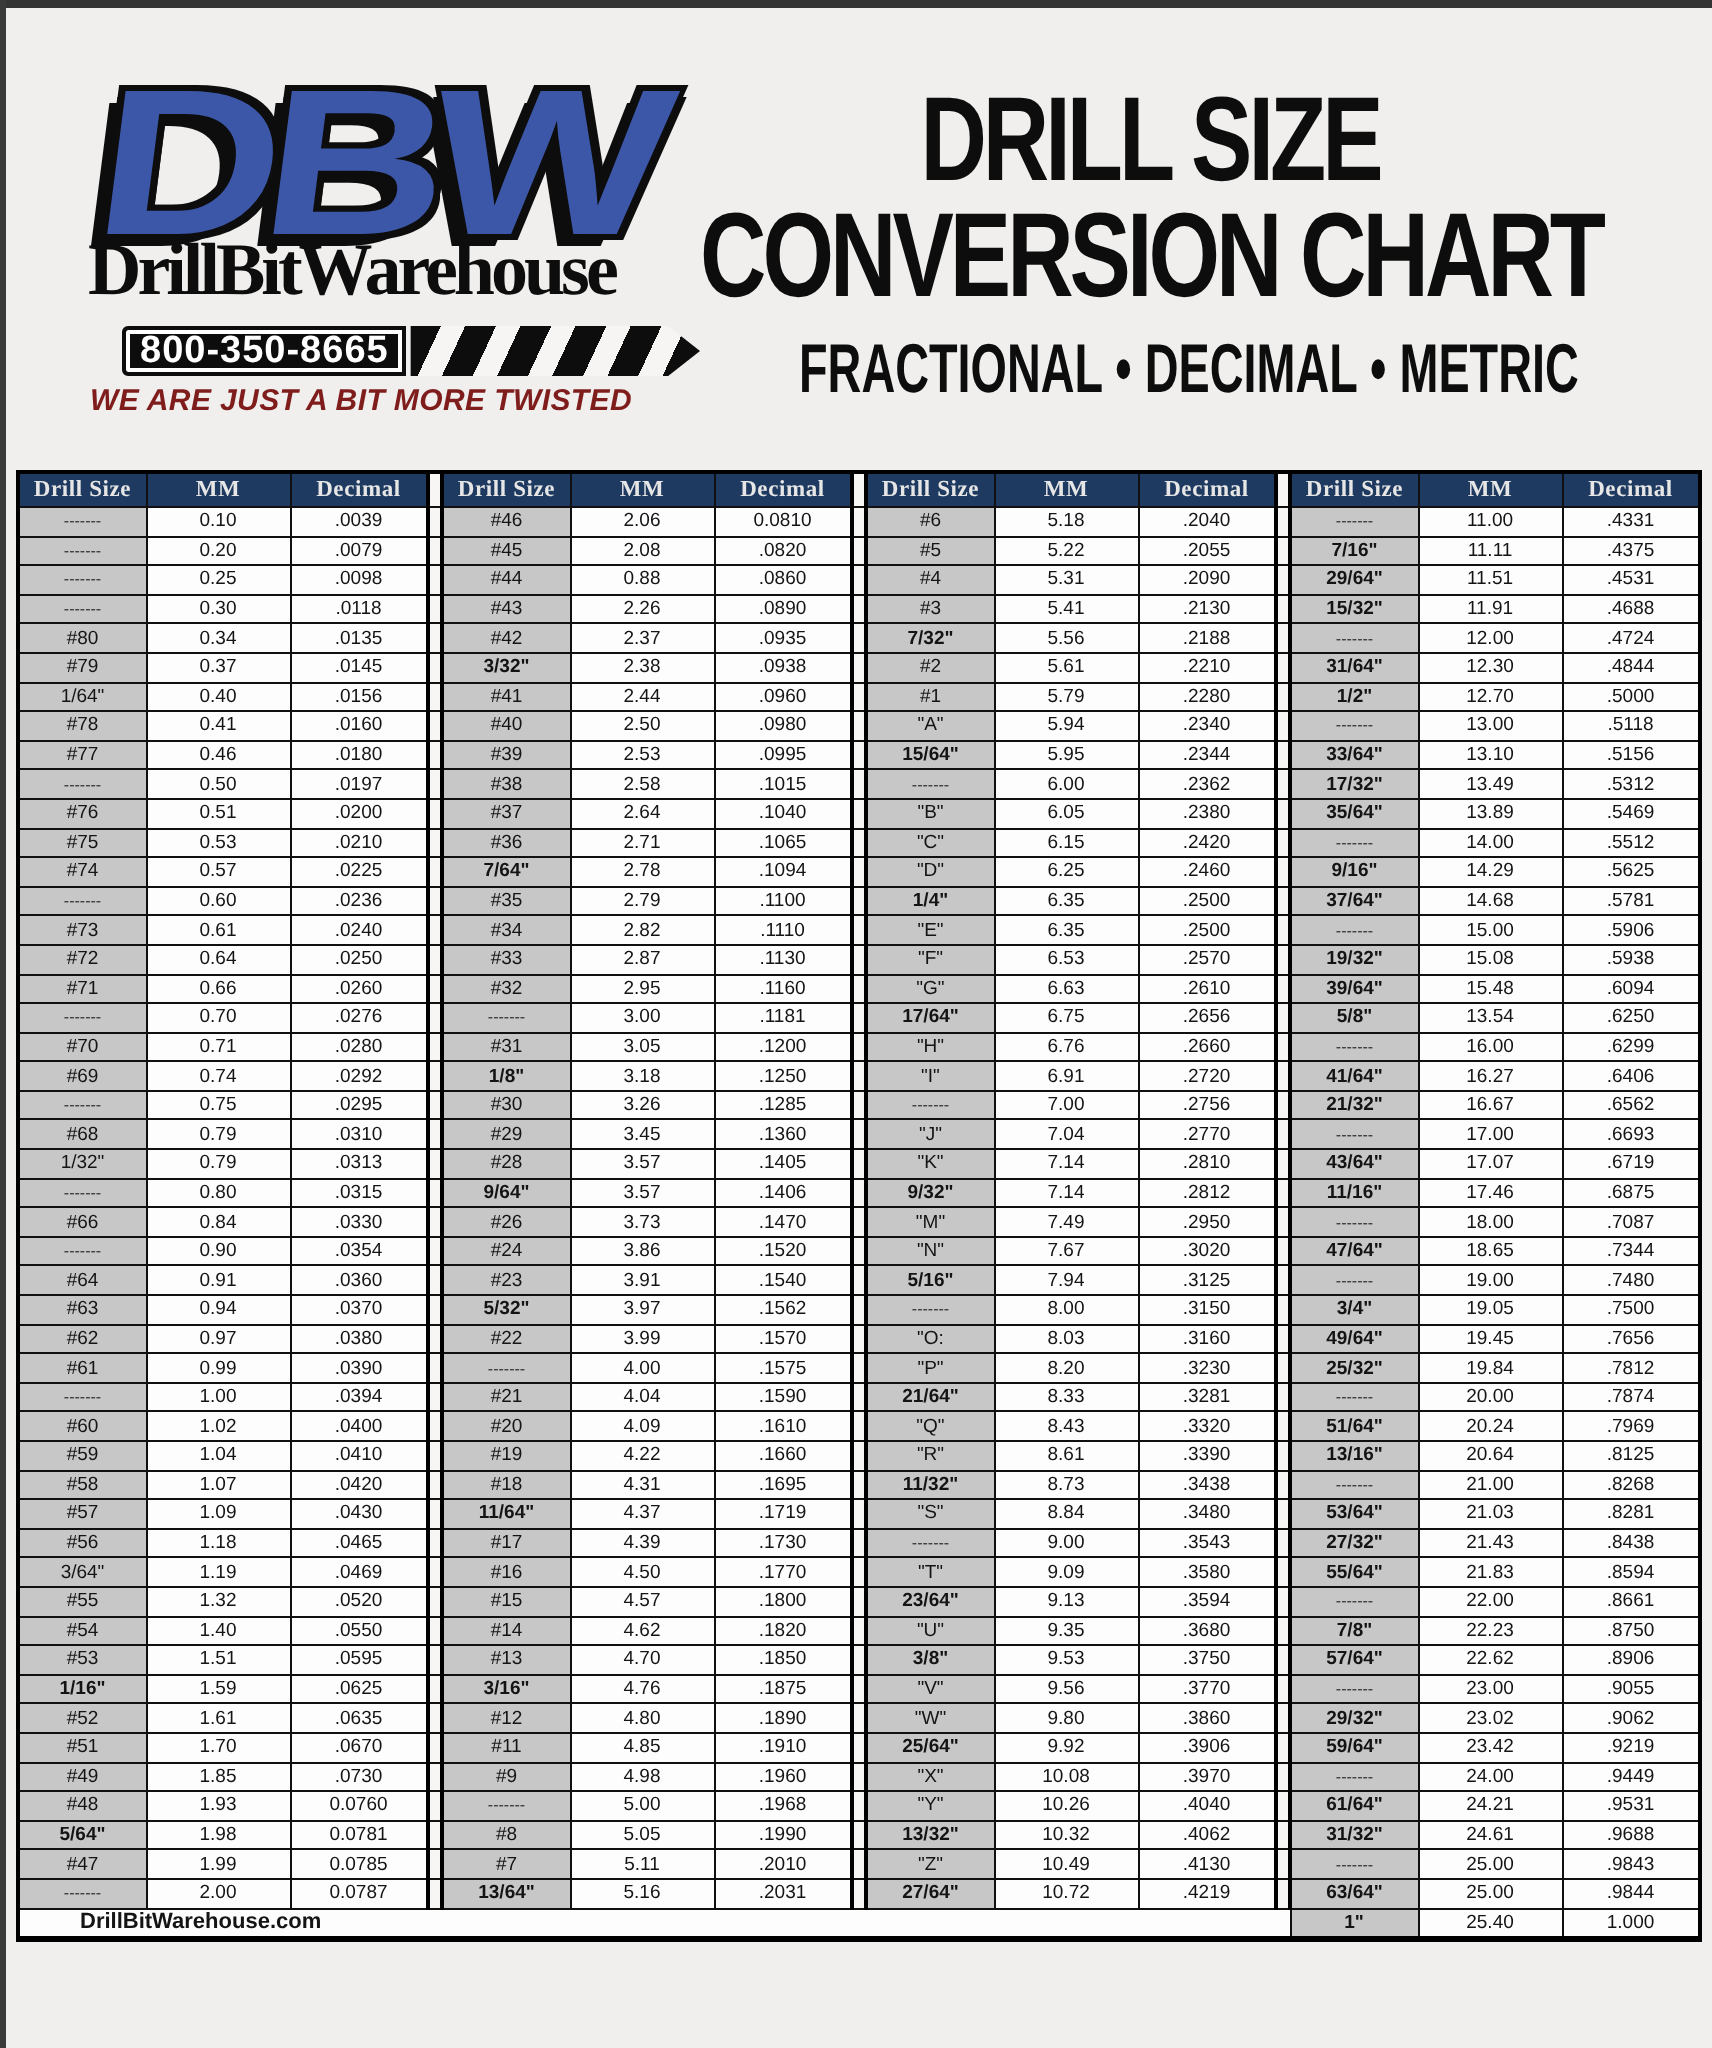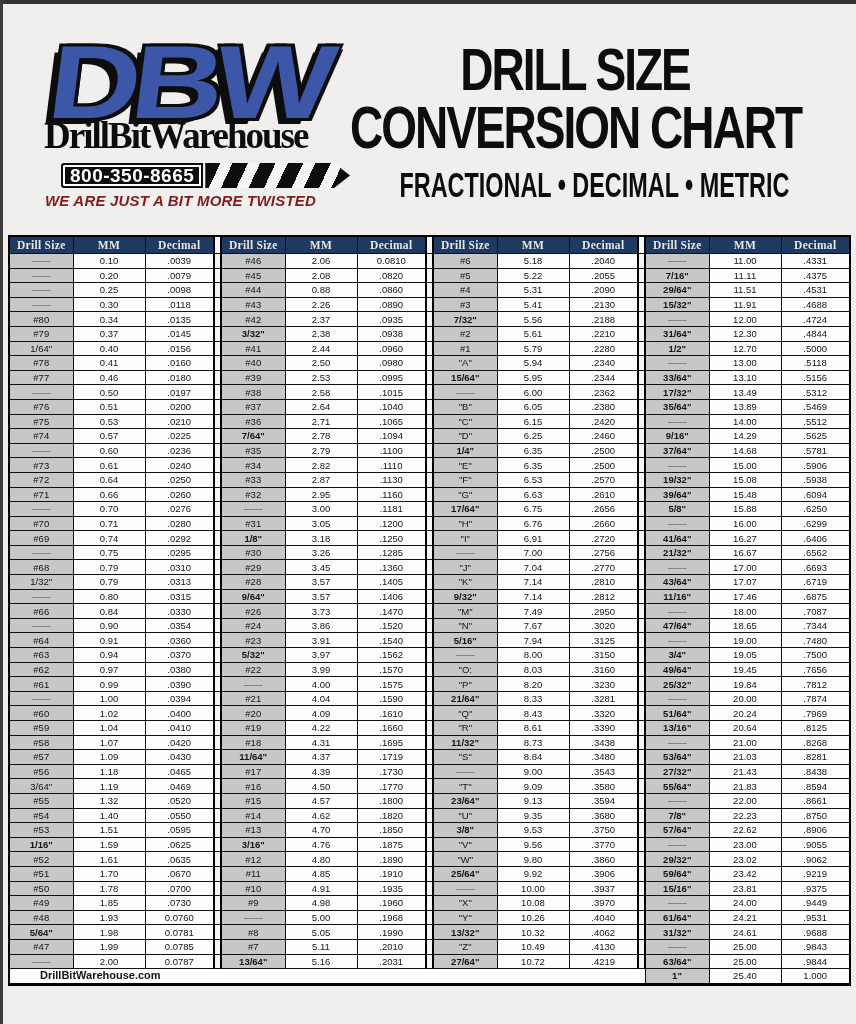--- a/index.html
+++ b/index.html
@@ -438,21 +438,21 @@
           <td class="spacer"></td>
           <td class="size dash">-------</td>
           <td class="">3.00</td>
           <td class="">.1181</td>
           <td class="spacer"></td>
           <td class="size b">17/64"</td>
           <td class="">6.75</td>
           <td class="">.2656</td>
           <td class="spacer"></td>
           <td class="size b">5/8"</td>
-          <td class="">15.88</td>
+          <td class="">13.54</td>
           <td class="">.6250</td>
         </tr>
         <tr>
           <td class="size">#70</td>
           <td class="">0.71</td>
           <td class="">.0280</td>
           <td class="spacer"></td>
           <td class="size">#31</td>
           <td class="">3.05</td>
           <td class="">.1200</td>
@@ -865,37 +865,20 @@
           <td class="">4.85</td>
           <td class="">.1910</td>
           <td class="spacer"></td>
           <td class="size b">25/64"</td>
           <td class="">9.92</td>
           <td class="">.3906</td>
           <td class="spacer"></td>
           <td class="size b">59/64"</td>
           <td class="">23.42</td>
           <td class="">.9219</td>
-        </tr>
-        <tr>
-          <td class="size">#50</td>
-          <td class="">1.78</td>
-          <td class="">.0700</td>
-          <td class="spacer"></td>
-          <td class="size">#10</td>
-          <td class="">4.91</td>
-          <td class="">.1935</td>
-          <td class="spacer"></td>
-          <td class="size dash">-------</td>
-          <td class="">10.00</td>
-          <td class="">.3937</td>
-          <td class="spacer"></td>
-          <td class="size b">15/16"</td>
-          <td class="">23.81</td>
-          <td class="">.9375</td>
         </tr>
         <tr>
           <td class="size">#49</td>
           <td class="">1.85</td>
           <td class="">.0730</td>
           <td class="spacer"></td>
           <td class="size">#9</td>
           <td class="">4.98</td>
           <td class="">.1960</td>
           <td class="spacer"></td>

